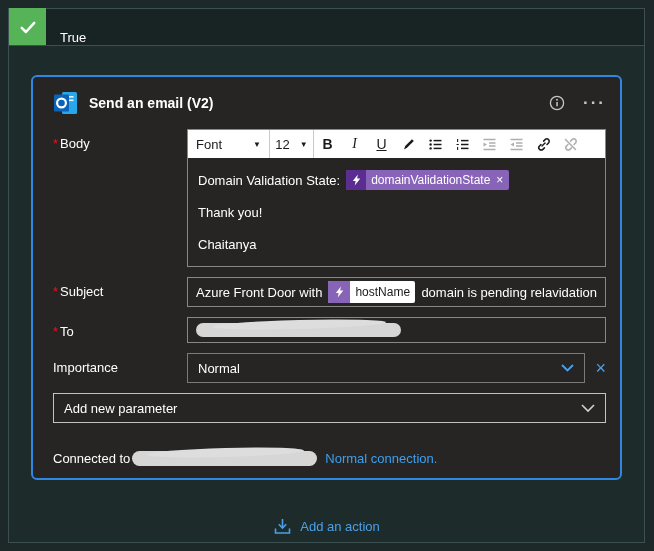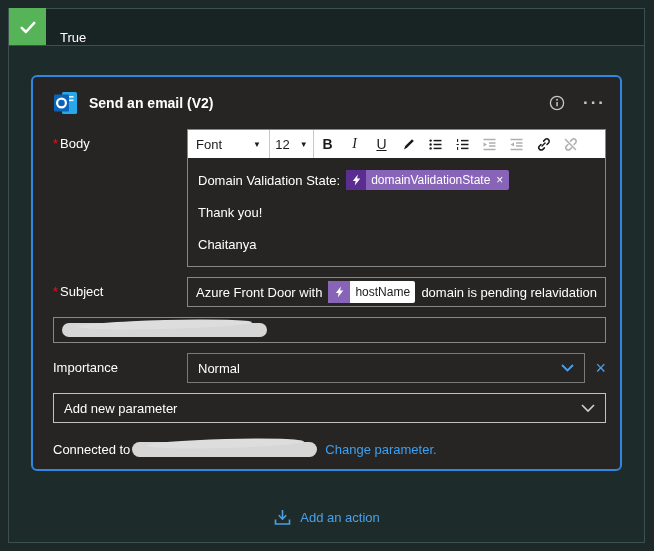--- a/index.html
+++ b/index.html
@@ -115,21 +115,21 @@
   .remove-x { color:#4ba0e8; font-size:18px; margin-left:10px; cursor:pointer; line-height:1; }
 
   .add-param {
     margin-top:4px; height:30px; border:1px solid #c3c3c1;
     display:flex; align-items:center; justify-content:space-between;
     padding:0 10px; font-size:13px; color:#ffffff; cursor:pointer;
   }
   .chev { color:#4ba0e8; display:flex; }
   .chev.white { color:#d0d0d0; }
 
-  .connected-row { margin-top:19px; display:flex; align-items:center; font-size:13px; color:#ffffff; }
+  .connected-row { margin-top:28px; display:flex; align-items:center; font-size:13px; color:#ffffff; }
   .conn-link { color:#3aa0f3; cursor:pointer; }
 
   
   .footer { display:flex; justify-content:center; margin-top:38px; }
   .add-action { display:flex; align-items:center; gap:8px; cursor:pointer; color:#4ba0e8; }
   .add-action-label { font-size:13px; color:#4ba0e8; }
 </style>
 </head>
 <body>
 
@@ -296,20 +296,23 @@
                 </span>
                 <span class="token-label">hostName</span>
                 <span class="token-x">×</span>
               </span>
               <span>domain is pending relavidation</span>
             </div>
           </div>
         </div>
 
         <div class="row">
+          <div class="row-label">
+            <span class="req">*</span><span>To</span>
+          </div>
           <div class="row-field">
             <div class="input-box to-box">
               <div class="redact redact-to"></div>
             </div>
           </div>
         </div>
 
         <div class="row">
           <div class="row-label">
             <span>Importance</span>
@@ -332,21 +335,21 @@
           <span class="chev white">
             <svg width="14" height="9" viewBox="0 0 14 9">
                 <path d="M1 1 L7 7 L13 1" stroke="currentColor" stroke-width="1.6" fill="none"></path>
               </svg>
           </span>
         </div>
 
         <div class="connected-row">
           <span>Connected to</span>
           <div class="redact redact-conn"></div>
-          <span class="conn-link">Change parameter.</span>
+          <span class="conn-link">Normal connection.</span>
         </div>
 
       </div>
     </div>
 
     <div class="footer">
       <div class="add-action">
         <span style="display:flex;">
           <svg width="19" height="17" viewBox="0 0 19 17" fill="none" stroke="currentColor" stroke-width="1.6">
             <path d="M2.5 10.5 v4.5 h14 v-4.5"></path>

